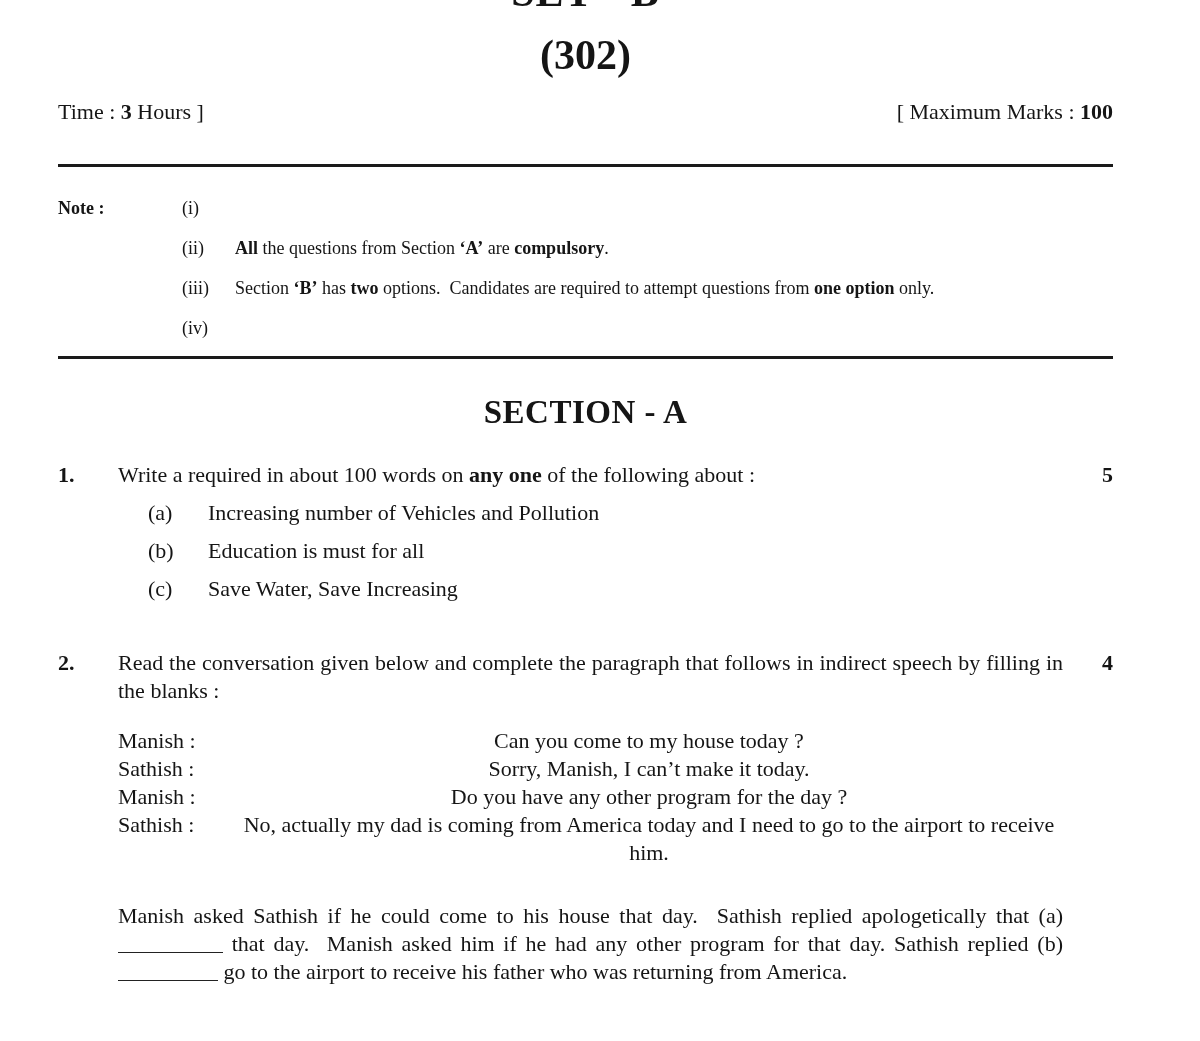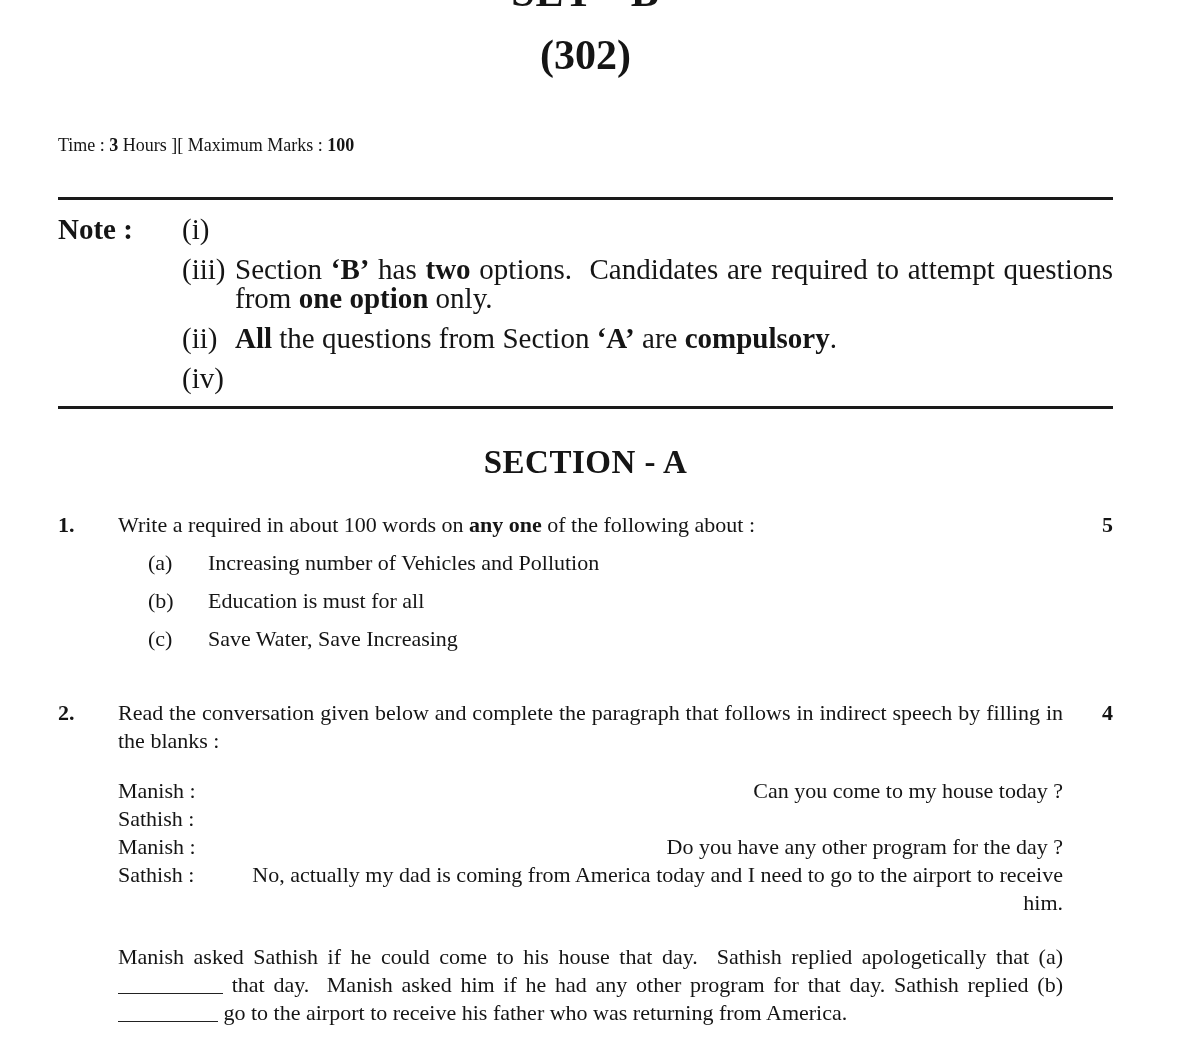--- a/index.html
+++ b/index.html
@@ -19,29 +19,29 @@
     font-size:42px; font-weight:bold; text-align:center;
     line-height:42px; margin-top:-29px; letter-spacing:1px;
   }
 
   .paper-code {
     font-size:42px; font-weight:bold; text-align:center;
     margin-top:20px; line-height:44px;
   }
 
   .time-row {
-    display:flex; justify-content:flex-start;
-    margin-top:54px; font-size:18px; line-height:28px;
+    display:flex; justify-content:space-between;
+    margin-top:21px; font-size:22px; line-height:28px;
   }
 
   .rule { height:3px; background:#1a1a1a; }
   .rule-top { margin-top:38px; }
   .rule-note { margin-top:13px; }
 
-  .note-block { margin-top:15px; font-size:29px; line-height:29px; }
+  .note-block { margin-top:27px; font-size:18px; line-height:29px; }
   .note-row { display:flex; align-items:flex-start; }
   .note-row + .note-row { margin-top:11px; }
   .note-label { width:110px; font-weight:bold; flex:none; }
   .note-num { width:67px; flex:none; padding-left:14px; }
   .note-text { flex:1; text-align:justify; }
 
   .section-heading {
     margin-top:38px; text-align:center;
     font-size:33px; font-weight:bold; letter-spacing:0.5px; line-height:30px;
   }
@@ -57,23 +57,23 @@
   .topic-options { margin-left:30px; margin-top:10px; }
   .opt-row { display:flex; align-items:flex-start; }
   .opt-row + .opt-row { margin-top:10px; }
   .opt-label { width:60px; flex:none; }
   .opt-text { flex:1; }
 
   .dialogue { margin-top:22px; }
   .dlg-row { display:flex; align-items:flex-start; }
   .dlg-row + .dlg-row { }
   .dlg-speaker { width:117px; flex:none; }
-  .dlg-text { flex:1; text-align:right; }
+  .dlg-text { flex:1; text-align:center; }
 
-  .completion-paragraph { margin-top:26px; text-align:justify; }
+  .completion-paragraph { margin-top:35px; text-align:justify; }
 
   .blank {
     display:inline-block; height:12px;
     border-bottom:1.5px solid #222;
     margin-bottom:-2px;
   }
 </style>
 </head>
 <body>
 
@@ -92,27 +92,27 @@
 
   <div class="rule rule-top"></div>
 
   <div class="note-block">
     <div class="note-row">
       <div class="note-label">Note :</div>
       <div class="note-num">(i)</div>
     </div>
     <div class="note-row">
       <div class="note-label"></div>
-      <div class="note-num">(iii)</div>
-      <div class="note-text"><span>Section </span><span class="b">‘B’</span><span> has </span><span class="b">two</span><span> options.&nbsp; Candidates are required to attempt questions from </span><span class="b">one option</span><span> only.</span></div>
+      <div class="note-num">(ii)</div>
+      <div class="note-text"><span class="b">All</span><span> the questions from Section </span><span class="b">‘A’</span><span> are </span><span class="b">compulsory</span><span>.</span></div>
     </div>
     <div class="note-row">
       <div class="note-label"></div>
-      <div class="note-num">(ii)</div>
-      <div class="note-text"><span class="b">All</span><span> the questions from Section </span><span class="b">‘A’</span><span> are </span><span class="b">compulsory</span><span>.</span></div>
+      <div class="note-num">(iii)</div>
+      <div class="note-text"><span>Section </span><span class="b">‘B’</span><span> has </span><span class="b">two</span><span> options.&nbsp; Candidates are required to attempt questions from </span><span class="b">one option</span><span> only.</span></div>
     </div>
     <div class="note-row">
       <div class="note-label"></div>
       <div class="note-num">(iv)</div>
     </div>
   </div>
 
   <div class="rule rule-note"></div>
 
   <div class="section-heading">SECTION - A</div>
@@ -144,20 +144,21 @@
     <div class="q-body">
       <div class="q-stem-justify"><span>Read the conversation given below and complete the paragraph that follows in indirect speech by filling in the blanks :</span></div>
 
       <div class="dialogue">
         <div class="dlg-row">
           <div class="dlg-speaker">Manish :</div>
           <div class="dlg-text">Can you come to my house today ?</div>
         </div>
         <div class="dlg-row">
           <div class="dlg-speaker">Sathish :</div>
+          <div class="dlg-text">Sorry, Manish, I can’t make it today.</div>
         </div>
         <div class="dlg-row">
           <div class="dlg-speaker">Manish :</div>
           <div class="dlg-text">Do you have any other program for the day ?</div>
         </div>
         <div class="dlg-row">
           <div class="dlg-speaker">Sathish :</div>
           <div class="dlg-text">No, actually my dad is coming from America today and I need to go to the airport to receive him.</div>
         </div>
       </div>

